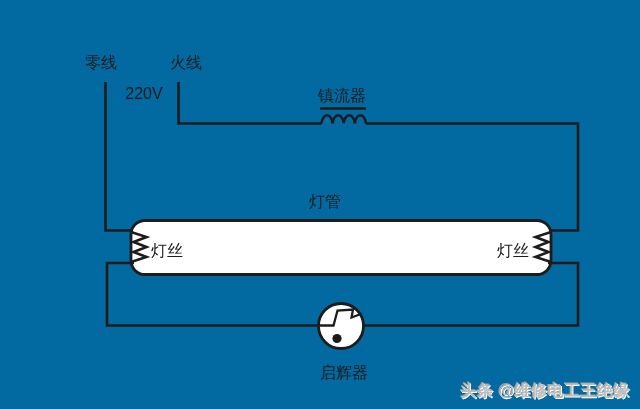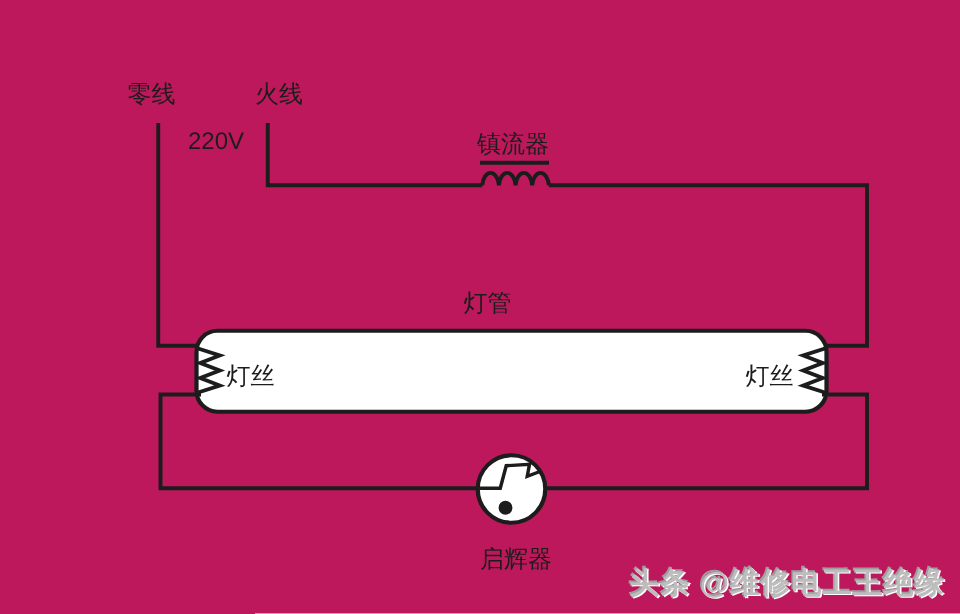--- a/index.html
+++ b/index.html
@@ -5,21 +5,21 @@
   html, body {
     margin: 0;
     padding: 0;
     background: #ffffff;
     font-family: "Liberation Sans", "DejaVu Sans", sans-serif;
   }
   .canvas {
     position: relative;
     width: 640px;
     height: 409px;
-    background: #be185d;
+    background: #0369a1;
     overflow: hidden;
   }
   svg text {
     fill: #1c1c1c;
     font-family: "Liberation Sans", "DejaVu Sans", sans-serif;
     font-size: 16px;
   }
   .w {
     fill: none;
     stroke: #1c1c1c;
@@ -29,21 +29,21 @@
   }
   .shape {
     fill: #ffffff;
     stroke: #1c1c1c;
     stroke-width: 2.8;
   }
   .watermark {
     position: absolute;
     right: 10px;
     bottom: 7px;
-    font-size: 20px;
+    font-size: 16px;
     font-weight: bold;
     letter-spacing: 0.5px;
     color: #bdbdbd;
     text-shadow: 1px 1px 0 #ffffff, -1px -1px 0 #9e9e9e;
     user-select: none;
   }
 </style>
 </head>
 <body>
 

